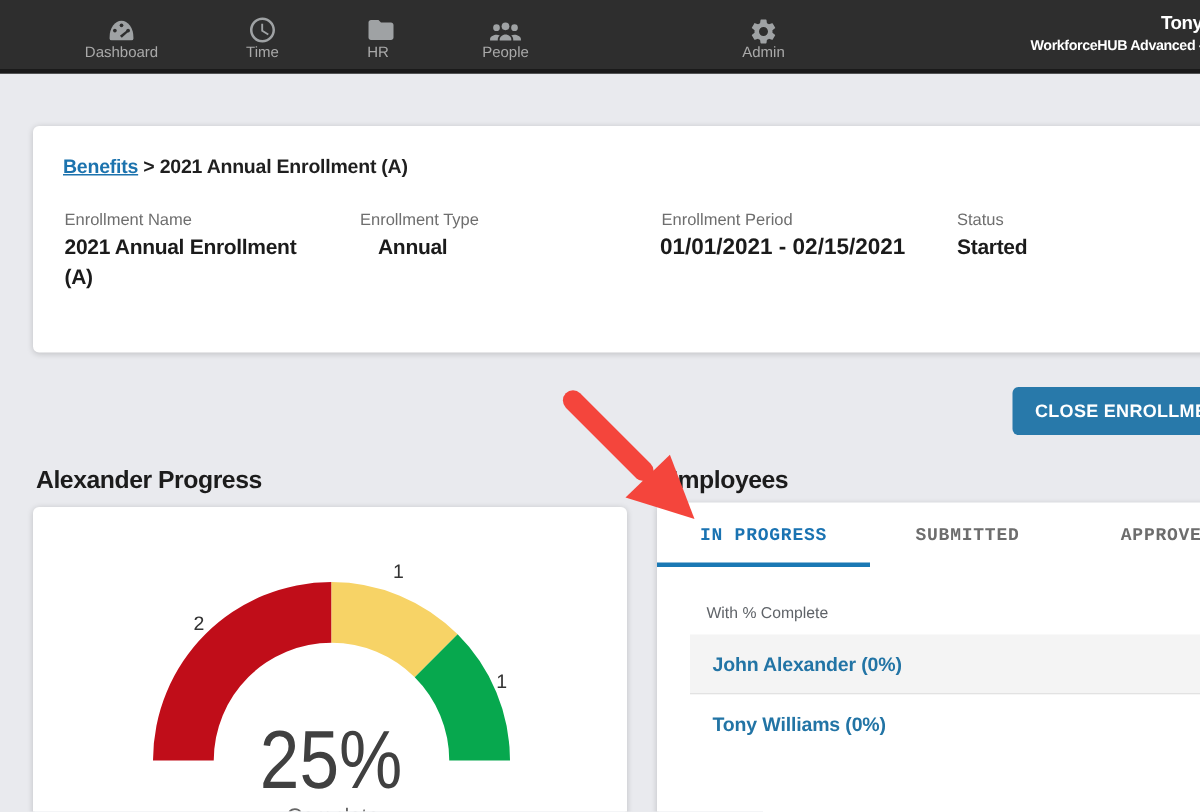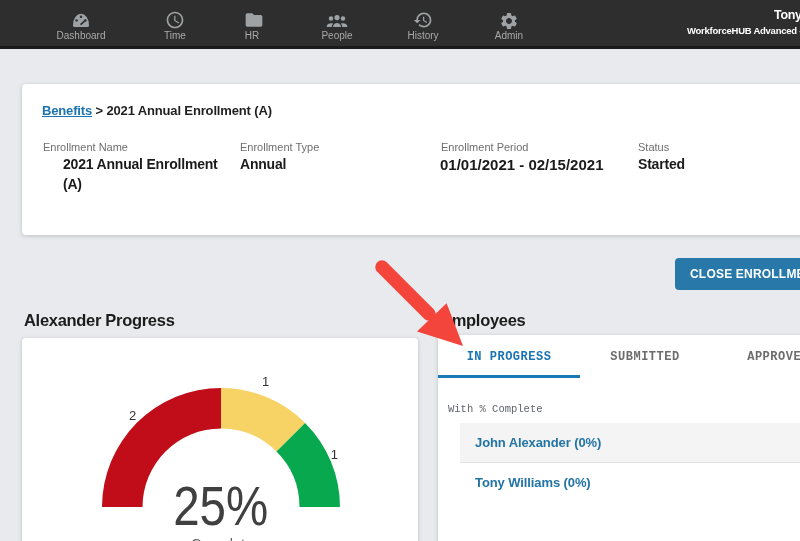--- a/index.html
+++ b/index.html
@@ -69,61 +69,55 @@
     <svg style="top:10px;" width="24" height="22" viewBox="0 0 28 24" fill="#9fa2a4">
       <circle cx="7" cy="9" r="2.6"></circle>
         <circle cx="21" cy="9" r="2.6"></circle>
         <circle cx="14" cy="8" r="3"></circle>
       <path d="M2 18c0-2.2 3-3.4 5-3.4 .8 0 1.8.2 2.6.5-1 .8-1.6 1.8-1.6 2.9v1H2v-1z"></path>
       <path d="M26 18c0-2.2-3-3.4-5-3.4-.8 0-1.8.2-2.6.5 1 .8 1.6 1.8 1.6 2.9v1h6v-1z"></path>
       <path d="M9.5 18.1c0-2.5 3-3.8 4.5-3.8s4.5 1.3 4.5 3.8v.9h-9v-.9z"></path>
     </svg>
     <div class="navlabel">People</div>
   </div>
-  <div class="navitem" style="left:378px;">
-    <svg style="top:10px;" width="20" height="20" viewBox="0 0 24 24" fill="#9fa2a4">
-      <path d="M13 3c-4.97 0-9 4.03-9 9H1l3.89 3.89.07.14L9 12H6c0-3.87 3.13-7 7-7s7 3.13 7 7-3.13 7-7 7c-1.93 0-3.68-.79-4.94-2.06l-1.42 1.42C8.27 19.99 10.51 21 13 21c4.97 0 9-4.03 9-9s-4.03-9-9-9zm-1 5v5l4.28 2.54.72-1.21-3.5-2.08V8H12z"></path>
-    </svg>
-    <div class="navlabel">History</div>
-  </div>
   <div class="navitem" style="left:464px;">
     <svg style="top:11px;" width="20" height="20" viewBox="0 0 24 24" fill="#9fa2a4">
       <path d="M19.14,12.94c0.04-0.3,0.06-0.61,0.06-0.94c0-0.32-0.02-0.64-0.07-0.94l2.03-1.58c0.18-0.14,0.23-0.41,0.12-0.61l-1.92-3.32c-0.12-0.22-0.37-0.29-0.59-0.22l-2.39,0.96c-0.5-0.38-1.03-0.7-1.62-0.94L14.4,2.81c-0.04-0.24-0.24-0.41-0.48-0.41h-3.84c-0.24,0-0.43,0.17-0.47,0.41L9.25,5.35C8.66,5.59,8.12,5.92,7.63,6.29L5.24,5.33c-0.22-0.08-0.47,0-0.59,0.22L2.74,8.87C2.62,9.08,2.66,9.34,2.86,9.48l2.03,1.58C4.84,11.36,4.8,11.69,4.8,12s0.02,0.64,0.07,0.94l-2.03,1.58c-0.18,0.14-0.23,0.41-0.12,0.61l1.92,3.32c0.12,0.22,0.37,0.29,0.59,0.22l2.39-0.96c0.5,0.38,1.03,0.7,1.62,0.94l0.36,2.54c0.05,0.24,0.24,0.41,0.48,0.41h3.84c0.24,0,0.44-0.17,0.47-0.41l0.36-2.54c0.59-0.24,1.13-0.56,1.62-0.94l2.39,0.96c0.22,0.08,0.47,0,0.59-0.22l1.92-3.32c0.12-0.22,0.07-0.47-0.12-0.61L19.14,12.94z M12,15.6c-1.98,0-3.6-1.62-3.6-3.6s1.62-3.6,3.6-3.6s3.6,1.62,3.6,3.6S13.98,15.6,12,15.6z"></path>
     </svg>
     <div class="navlabel">Admin</div>
   </div>
   <div class="user1">Tony Williams</div>
   <div class="user2">WorkforceHUB Advanced - Tony Williams</div>
 </div>
 
 <div class="card1">
   <div class="crumb"><a href="#">Benefits</a> &gt; 2021 Annual Enrollment (A)</div>
 </div>
 <div class="flabel" style="left:43px;">Enrollment Name</div>
-<div class="fvalue" style="left:43px; width:175px;margin-left:20px;">2021 Annual Enrollment (A)</div>
+<div class="fvalue" style="left:43px; width:175px;">2021 Annual Enrollment (A)</div>
 <div class="flabel" style="left:240px;">Enrollment Type</div>
-<div class="fvalue" style="left:240px;">Annual</div>
+<div class="fvalue" style="left:252px;">Annual</div>
 <div class="flabel" style="left:441px;">Enrollment Period</div>
 <div class="fvalue" style="left:440px; font-size:15px; letter-spacing:0;">01/01/2021 - 02/15/2021</div>
 <div class="flabel" style="left:638px;">Status</div>
 <div class="fvalue" style="left:638px;">Started</div>
 
 <div class="btn">CLOSE ENROLLMENT</div>
 
 <div class="h2" style="left:24px; top:311px;">Alexander Progress</div>
 <div class="h2" style="left:441px; top:311px;">Employees</div>
 
 <div class="cardL"></div>
 <div class="cardR">
   <div class="tab active" style="left:0;">IN PROGRESS</div>
   <div class="tab" style="left:142px; width:130px;">SUBMITTED</div>
   <div class="tab" style="left:272px; width:136px;">APPROVED</div>
   <div class="tabline"></div>
 </div>
-<div class="wcomp" style="left:448px; top:403px;font-family:Liberation Mono, monospace;">With % Complete</div>
+<div class="wcomp" style="left:471px; top:403px;">With % Complete</div>
 <div class="row" style="left:460px; top:423px; background:#f4f4f4; border-bottom:1px solid #e2e2e2;">
     <div class="rname">John Alexander (0%)</div>
   </div>
 <div class="row" style="left:460px; top:463px; background:#fff;">
     <div class="rname">Tony Williams (0%)</div>
   </div>
 
 <svg class="abs" style="left:22px; top:338px;" width="396" height="203" viewBox="0 0 396 203">
   <path d="M 80 169 A 119 119 0 0 1 199 50 L 199 90.5 A 78.5 78.5 0 0 0 120.5 169 Z" fill="#c00d19"></path>
   <path d="M 199 50 A 119 119 0 0 1 283.1 84.9 L 254.5 113.5 A 78.5 78.5 0 0 0 199 90.5 Z" fill="#f7d366"></path>

